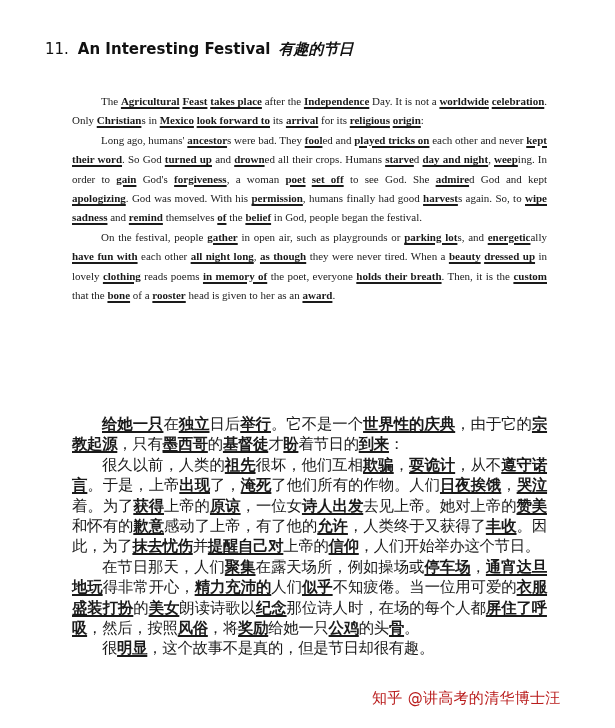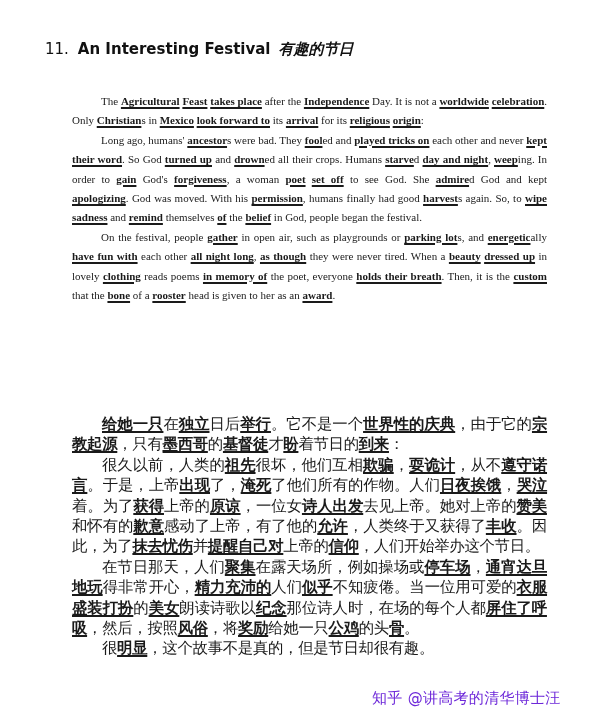--- a/index.html
+++ b/index.html
@@ -20,21 +20,21 @@
     .en-block p { margin: 0; text-indent: 29px; }
     .zh-block {
       position: absolute; left: 72px; top: 414px; width: 475px;
       font-family: "DejaVu Sans", sans-serif; font-size: 15.4px; line-height: 20.4px;
       color: #1a1a1a; text-align: justify; letter-spacing: -0.3px;
     }
     .zh-block p { margin: 0; text-indent: 30px; }
     .u { font-weight: bold; text-decoration: underline; text-decoration-thickness: 1.5px; text-underline-offset: 2px; }
     .watermark {
       position: absolute; left: 372px; top: 689px;
-      font-family: "DejaVu Sans", sans-serif; font-size: 15px; color: #6d28d9;
+      font-family: "DejaVu Sans", sans-serif; font-size: 15px; color: #b91c1c;
       white-space: nowrap; letter-spacing: 0.3px;
     }
   </style>
 </head>
 <body>
 
 <div class="title">
   <span class="num">11.</span><span class="en">An Interesting Festival</span><span class="zh">有趣的节日</span>
 </div>
 

